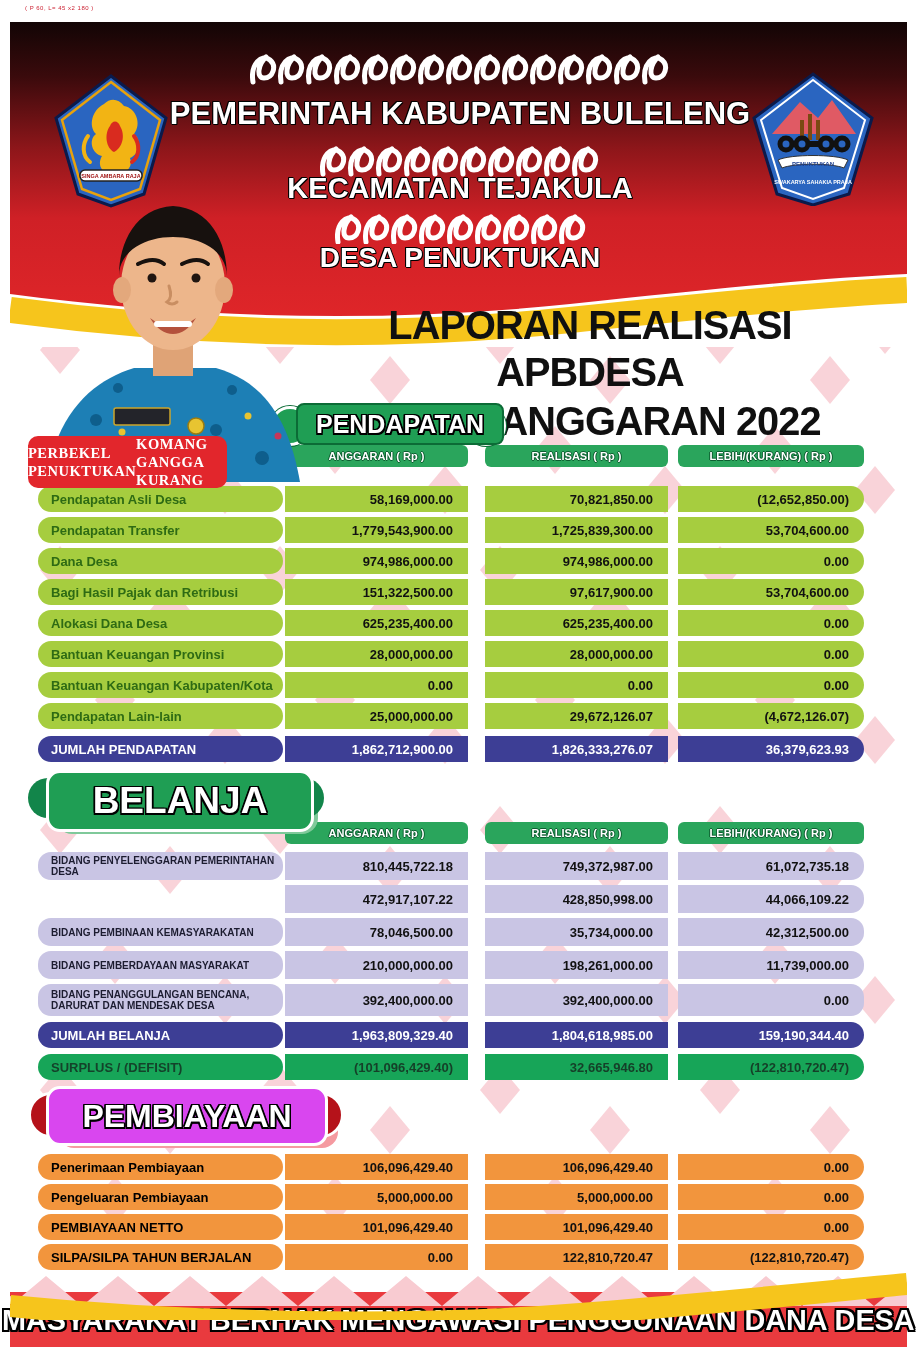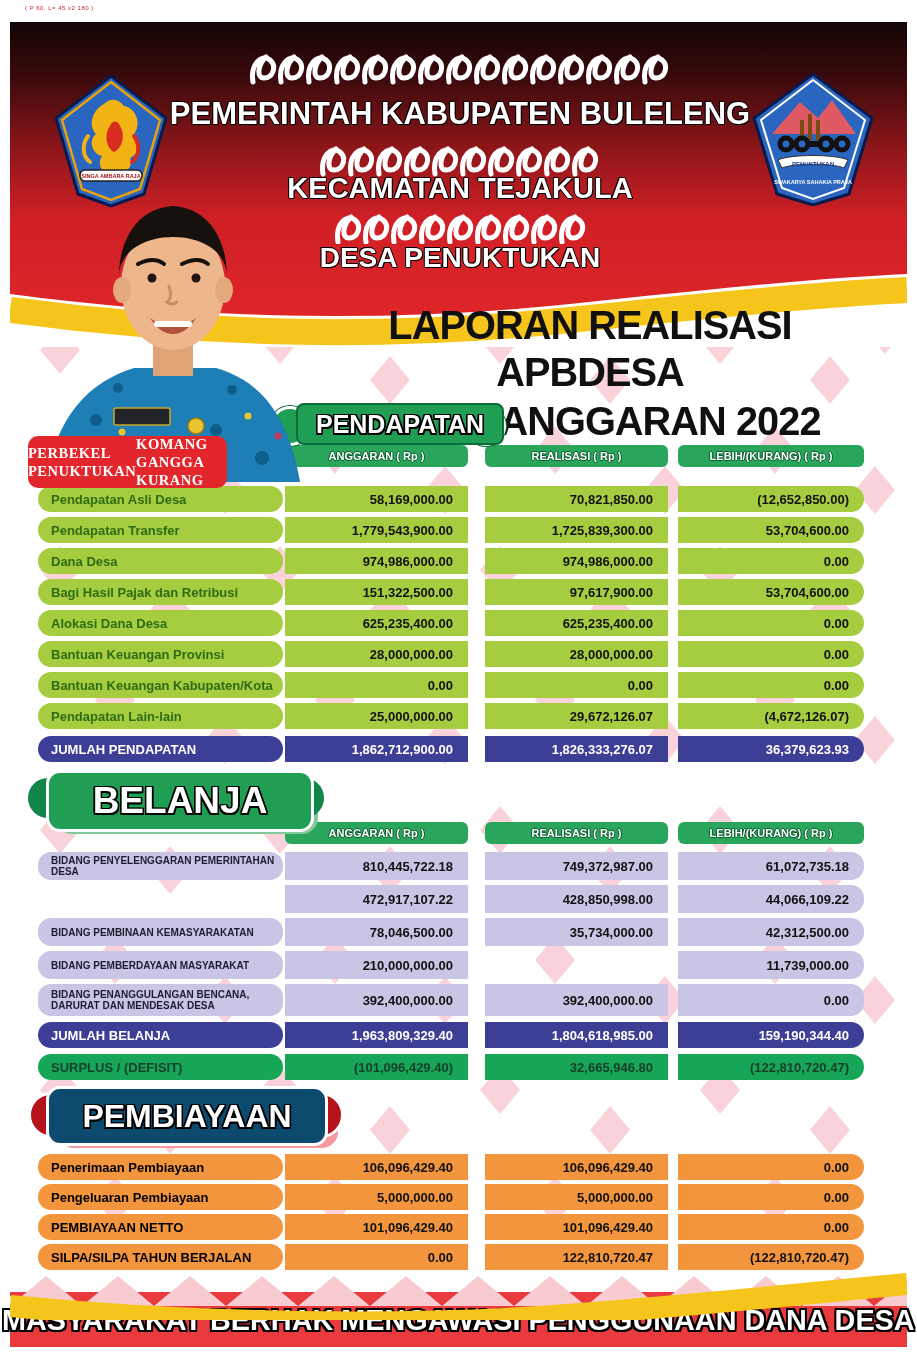--- a/index.html
+++ b/index.html
@@ -351,20 +351,21 @@
   </div>
   <div class="sec-row t-purple" style="top:918px;height:28px">
     <div class="cell cl">BIDANG PEMBINAAN KEMASYARAKATAN</div>
     <div class="cell cv cv1">78,046,500.00</div>
     <div class="cell cv cv2">35,734,000.00</div>
     <div class="cell cv cv3">42,312,500.00</div>
   </div>
   <div class="sec-row t-purple" style="top:951px;height:28px">
     <div class="cell cl">BIDANG PEMBERDAYAAN MASYARAKAT</div>
     <div class="cell cv cv1">210,000,000.00</div>
+    <div class="cell cv cv2">198,261,000.00</div>
     <div class="cell cv cv3">11,739,000.00</div>
   </div>
   <div class="sec-row t-purple" style="top:984px;height:32px">
     <div class="cell cl">BIDANG PENANGGULANGAN BENCANA, DARURAT DAN MENDESAK DESA</div>
     <div class="cell cv cv1">392,400,000.00</div>
     <div class="cell cv cv2">392,400,000.00</div>
     <div class="cell cv cv3">0.00</div>
   </div>
   <div class="sec-row t-navy" style="top:1022px">
     <div class="cell cl">JUMLAH BELANJA</div>
@@ -375,21 +376,21 @@
   <div class="sec-row t-surplus" style="top:1054px">
     <div class="cell cl">SURPLUS / (DEFISIT)</div>
     <div class="cell cv cv1">(101,096,429.40)</div>
     <div class="cell cv cv2">32,665,946.80</div>
     <div class="cell cv cv3">(122,810,720.47)</div>
   </div>
 
   <div class="shadow-block" style="left:58px;top:1098px;width:280px;height:50px;background:#f59aa0;z-index:3"></div>
   <div class="dot" style="left:28px;top:1092px;width:40px;height:40px;background:#b5121a;border:3px solid #fff;z-index:4"></div>
   <div class="dot" style="left:298px;top:1092px;width:40px;height:40px;background:#b5121a;border:3px solid #fff;z-index:4"></div>
-  <div class="banner" style="left:46px;top:1086px;width:276px;height:54px;background:#0c4a6e;border:3px solid #fff;border-radius:14px;font-size:32px;z-index:5">PEMBIAYAAN</div>
+  <div class="banner" style="left:46px;top:1086px;width:276px;height:54px;background:#d946ef;border:3px solid #fff;border-radius:14px;font-size:32px;z-index:5">PEMBIAYAAN</div>
 
   <div class="sec-row t-orange" style="top:1154px">
     <div class="cell cl">Penerimaan Pembiayaan</div>
     <div class="cell cv cv1">106,096,429.40</div>
     <div class="cell cv cv2">106,096,429.40</div>
     <div class="cell cv cv3">0.00</div>
   </div>
   <div class="sec-row t-orange" style="top:1184px">
     <div class="cell cl">Pengeluaran Pembiayaan</div>
     <div class="cell cv cv1">5,000,000.00</div>

